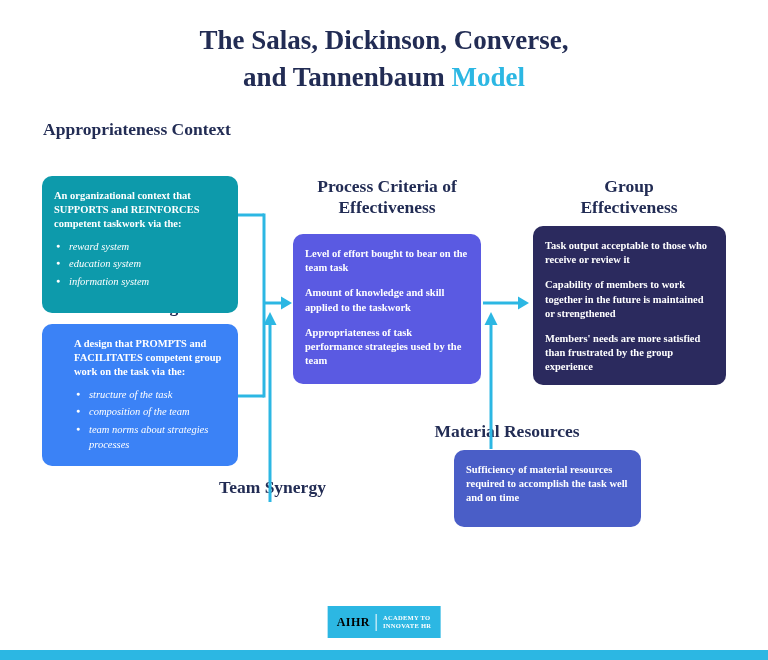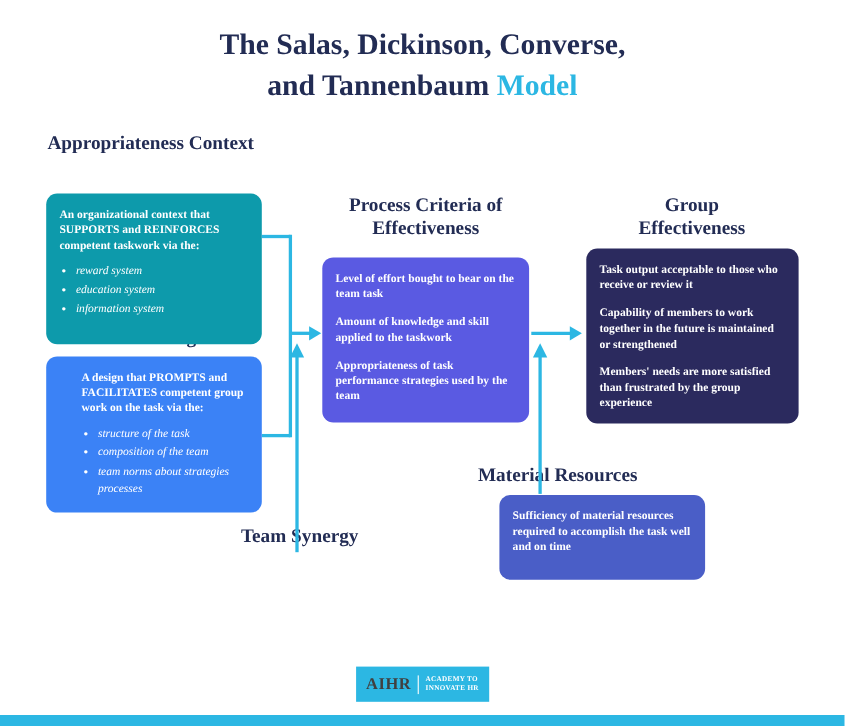--- a/index.html
+++ b/index.html
@@ -92,21 +92,21 @@
   .logo {
     position: absolute;
     left: 50%; top: 606px;
     transform: translateX(-50%);
     background: #2cb7e3;
     display: flex;
     align-items: center;
     padding: 6px 9px;
     height: 20px;
   }
-  .logo .mark { color: #404040; font-weight: 700; font-size: 15px; letter-spacing: 0.5px; }
+  .logo .mark { color: #000000; font-weight: 700; font-size: 12px; letter-spacing: 0.5px; }
   .logo .sep  { width: 1px; height: 17px; background: #ffffff; margin: 0 6px; }
   .logo .tag  { color: #ffffff; font-weight: 700; font-size: 6.5px; line-height: 1.3; letter-spacing: 0.3px; }
 
   .footer-bar {
     position: absolute;
     left: 0; bottom: 0;
     width: 100%; height: 10px;
     background: #2cb7e3;
   }
 </style>

